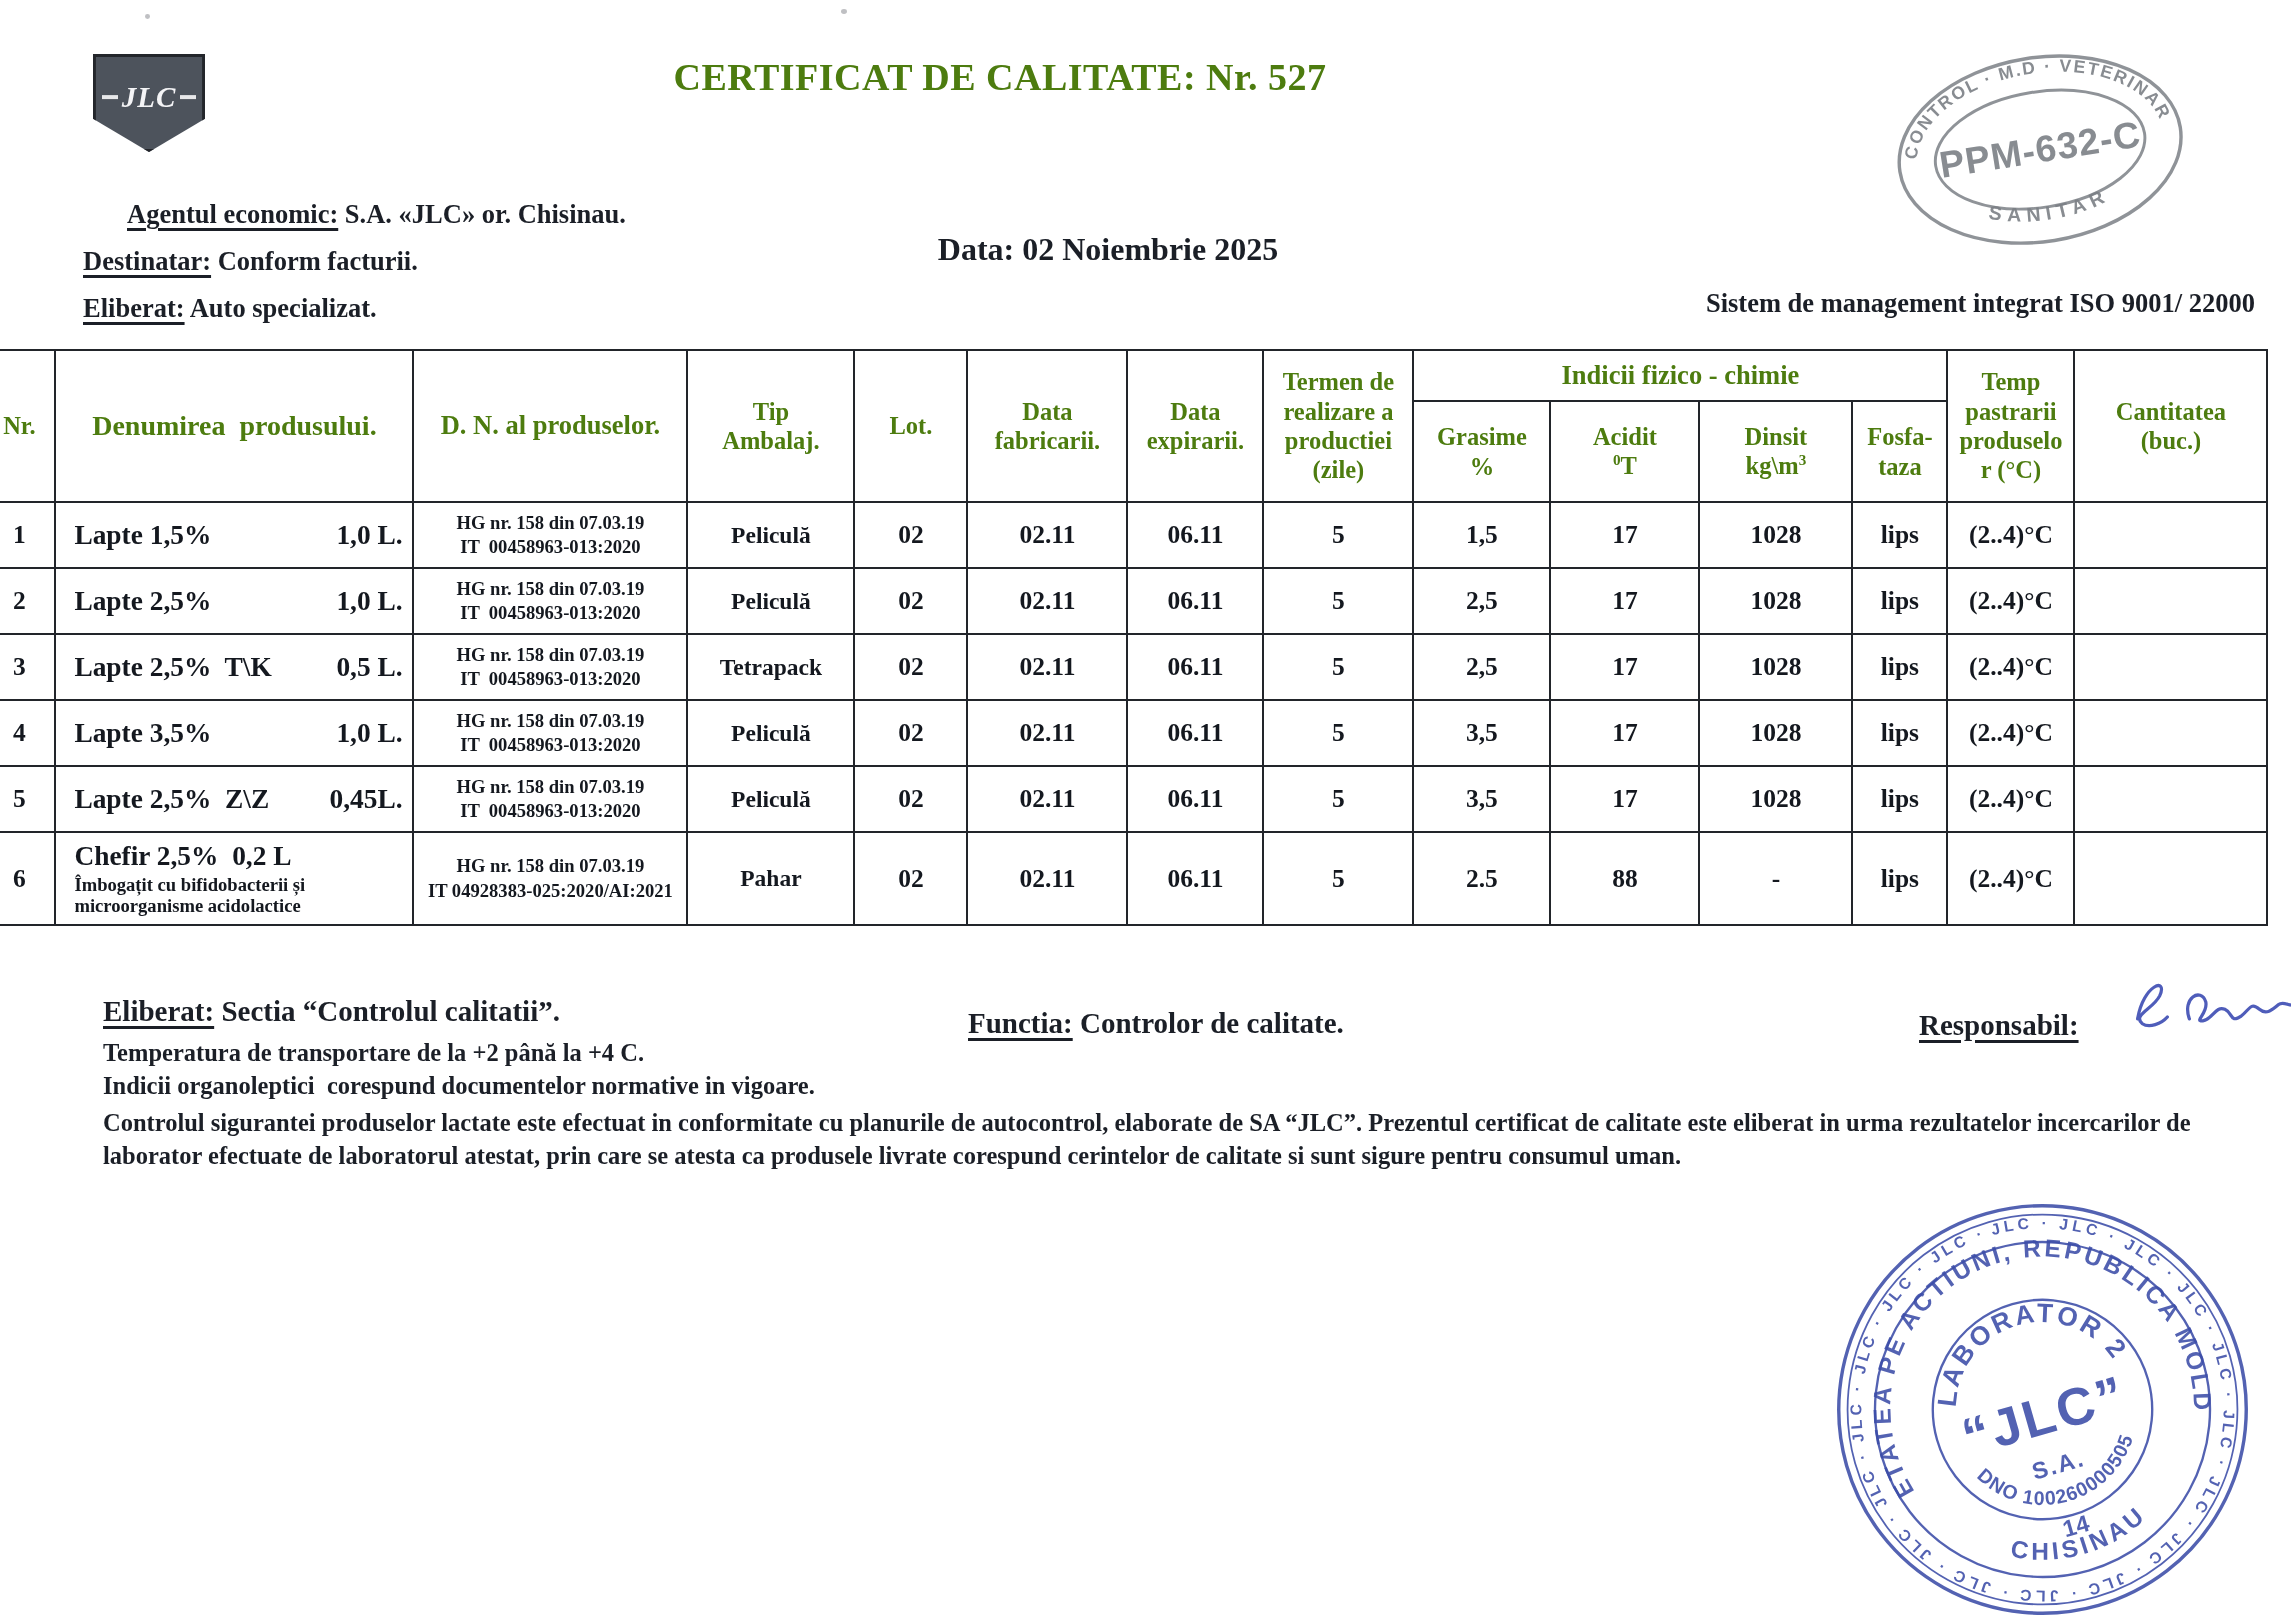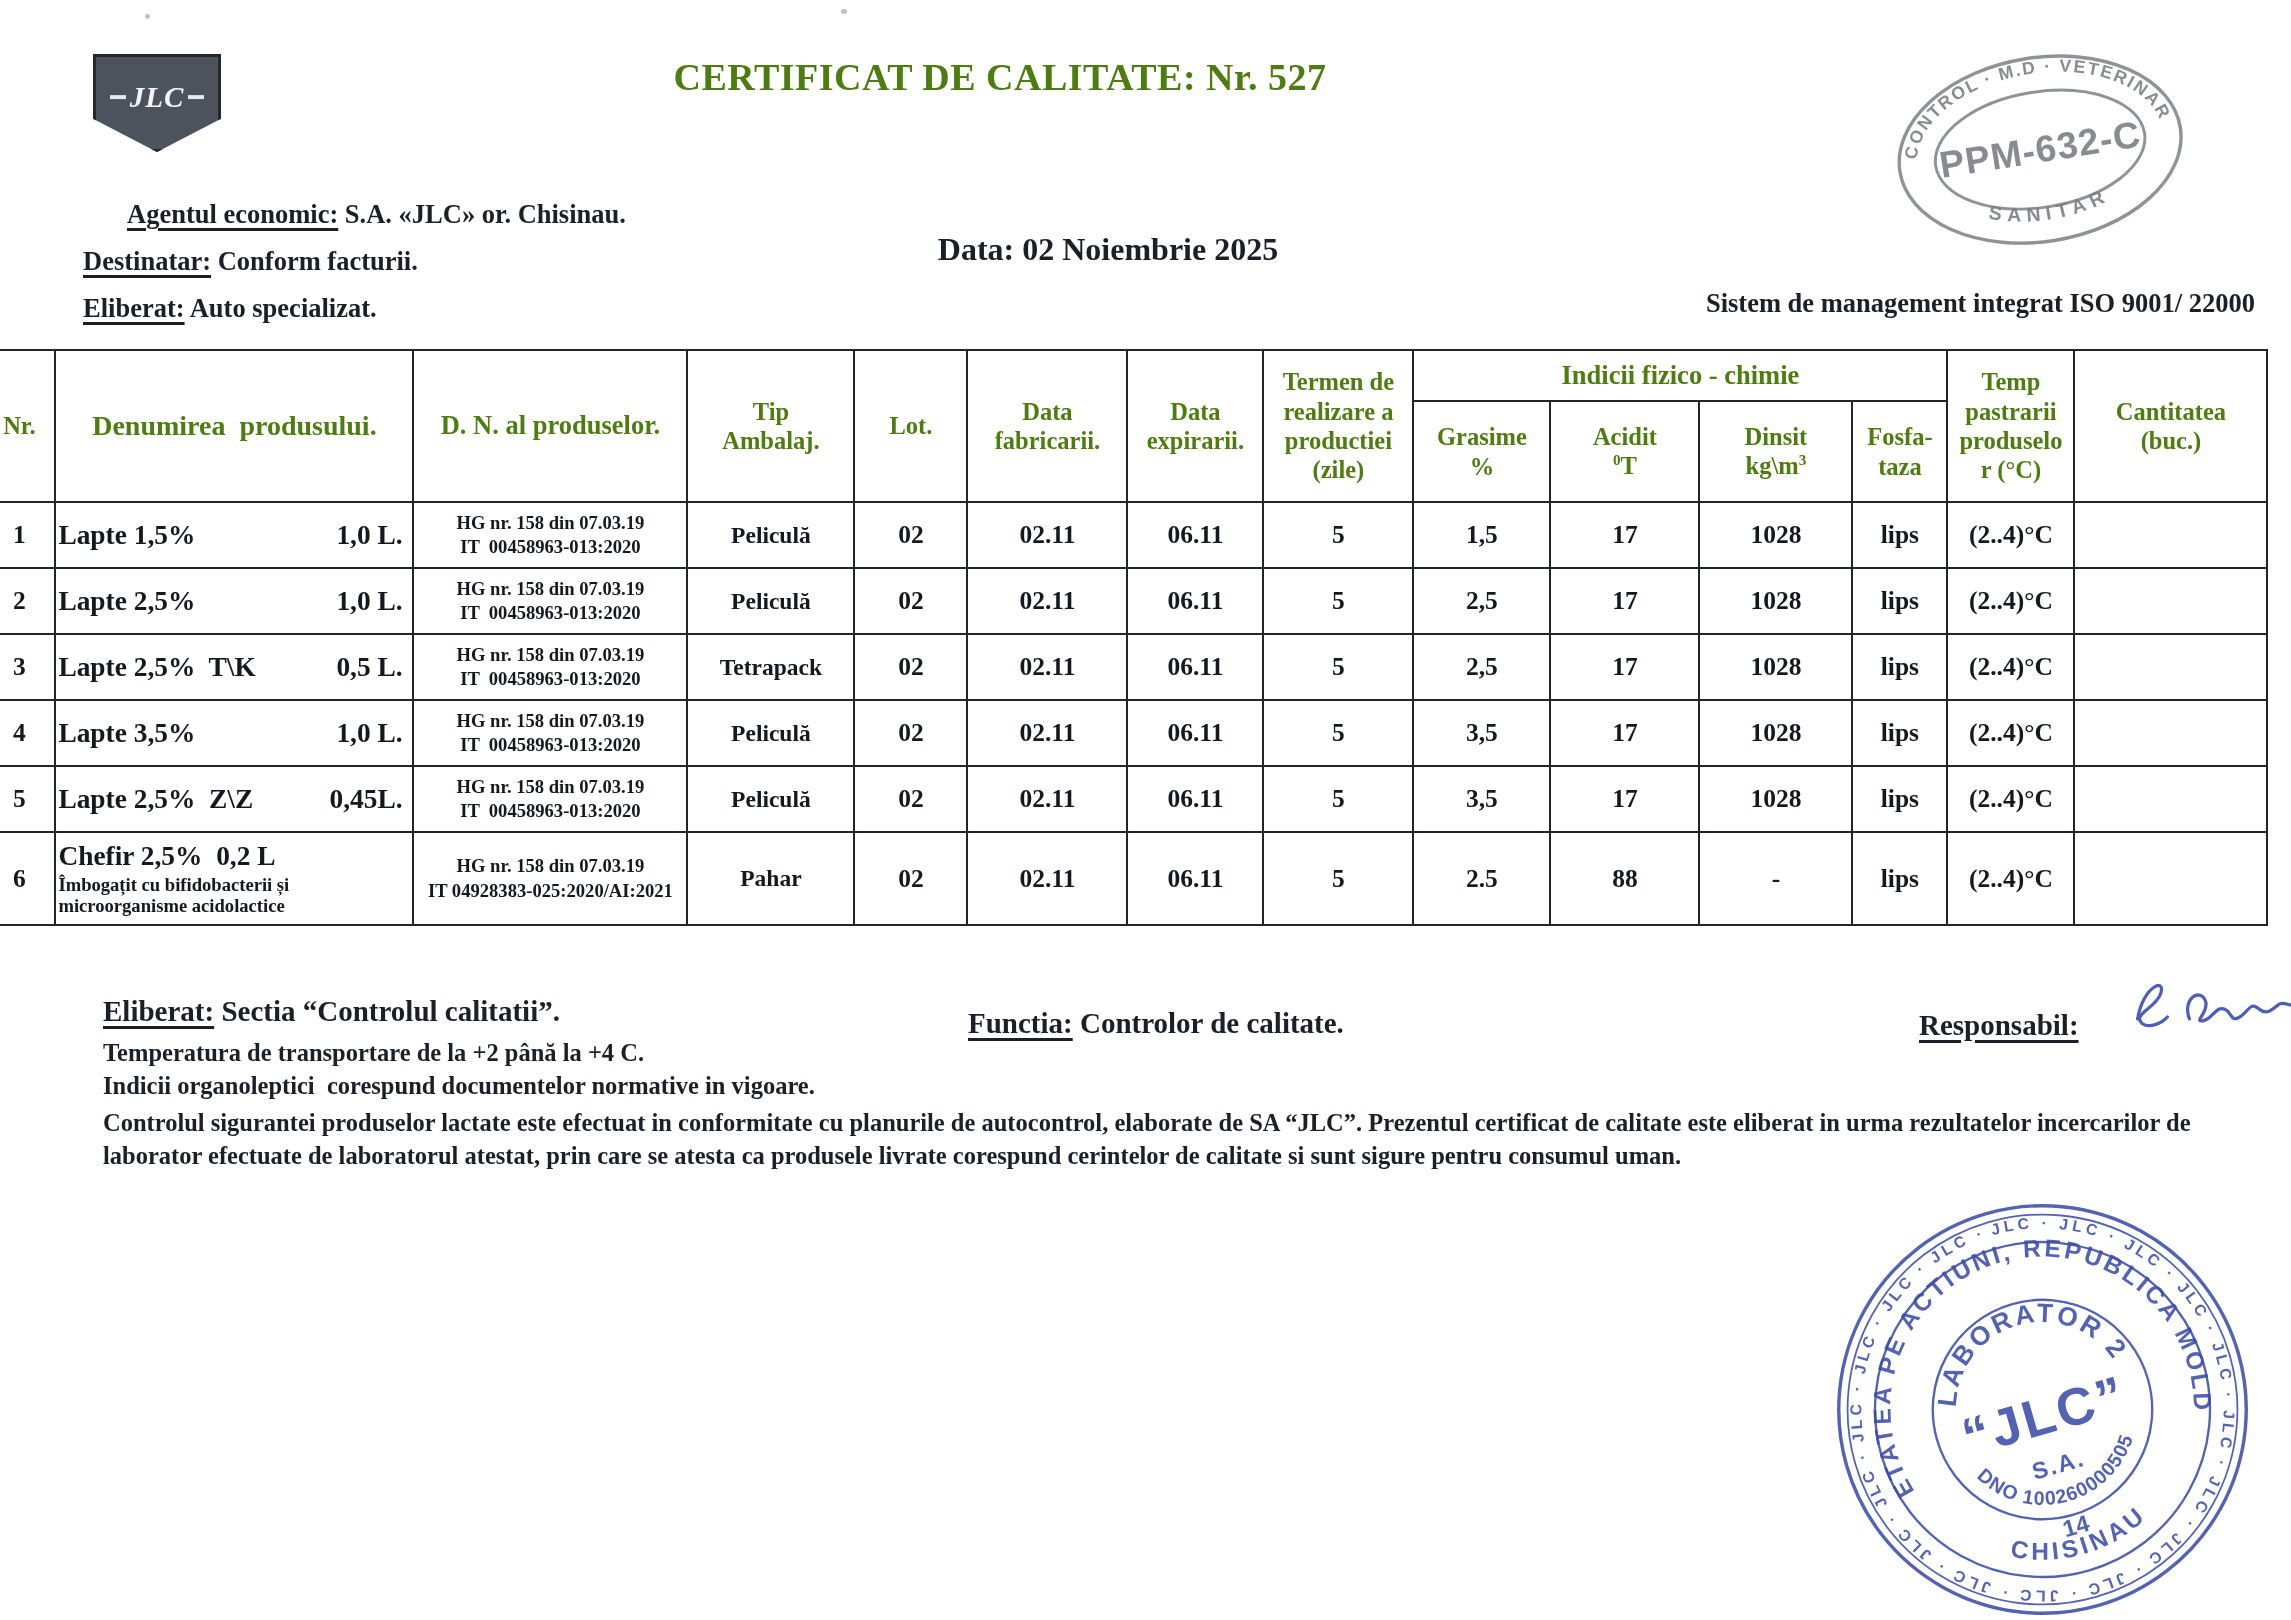--- a/index.html
+++ b/index.html
@@ -6,21 +6,21 @@
   body{
     width:2292px;height:1620px;position:relative;overflow:hidden;
     background:#ffffff;color:#1b1f27;
     font-family:"Liberation Serif", serif;
     -webkit-font-smoothing:antialiased;
   }
   .abs{position:absolute;}
 
   
   .logo{
-    left:93px;top:54px;width:128px;height:98px;
+    left:93px;top:54px;width:112px;height:98px;
     background:#4d535c;
     clip-path:polygon(0 0,100% 0,100% 66%,50% 100%,0 66%);
     box-shadow:inset 0 0 0 2.9px #23262b;
     display:flex;align-items:center;justify-content:center;
   }
   .logo-inner{
     color:#f4f4f6;font-style:italic;font-weight:bold;font-size:29px;
     letter-spacing:1px;transform:translateY(-5.9px);
     display:flex;align-items:center;gap:3.9px;
   }
@@ -58,21 +58,21 @@
     font-size:24.5px;font-weight:bold;text-align:center;vertical-align:middle;
     white-space:pre-wrap;line-height:1.2;padding:2px 3.9px;color:#4d7c0f;
   }
   th.band{font-size:26.5px;}
   td{
     font-size:25.5px;font-weight:bold;text-align:center;vertical-align:middle;
     padding:2px 5.9px;color:#14181f;
   }
   tr.r{height:66px;}
   tr.r6{height:93px;}
-  td.c-name{text-align:left;vertical-align:middle;padding-left:2px;padding-right:9.8px;}
+  td.c-name{text-align:left;vertical-align:middle;padding-left:18px;padding-right:9.8px;}
   .nmrow{display:flex;align-items:baseline;font-size:27.4px;white-space:pre-wrap;}
   .nmrow .sz{margin-left:auto;padding-left:7.8px;}
   .note{font-size:18.6px;line-height:1.15;white-space:pre-wrap;margin-top:2px;}
   .note:empty{display:none;}
   td.c-dn{font-size:18.6px;line-height:1.3;white-space:pre-wrap;border-radius:8px;}
   td.c-amb{font-size:23.5px;}
   sup{font-size:.62em;}
 
   
   .f-line{font-size:24.5px;font-weight:bold;white-space:pre-wrap;}

